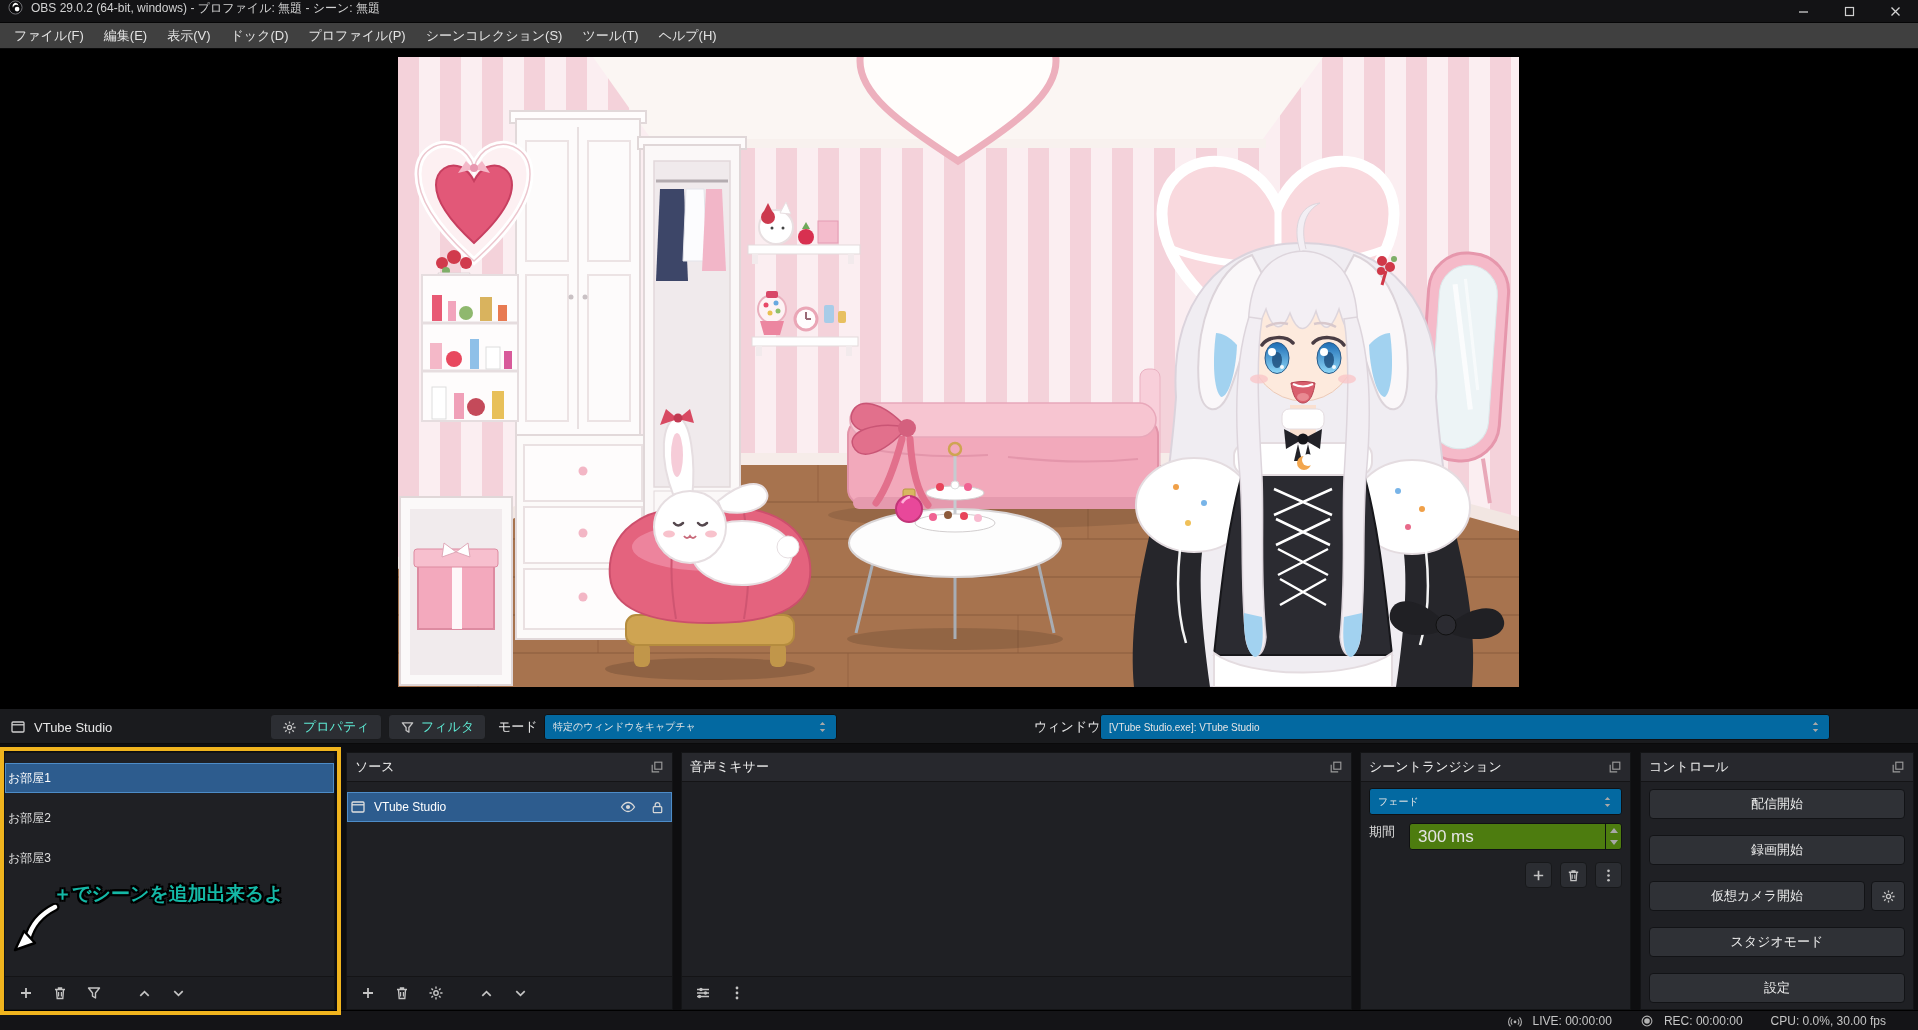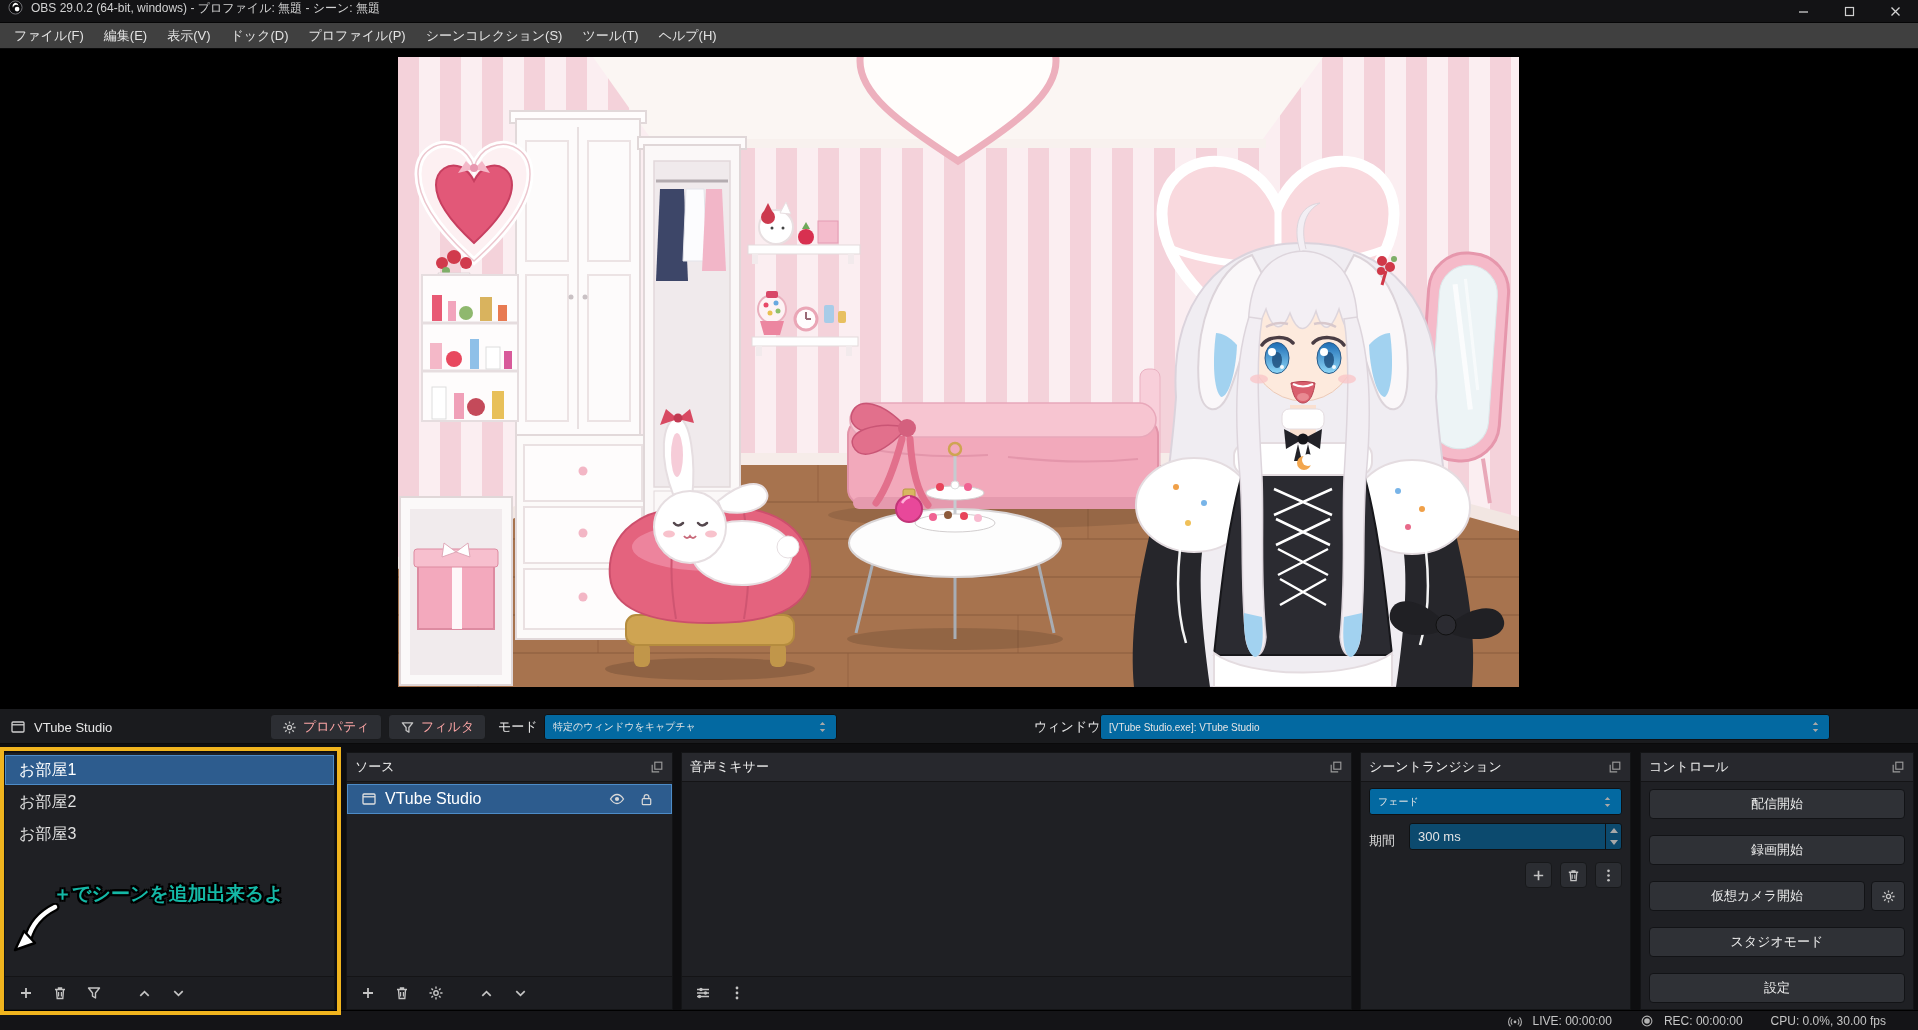--- a/index.html
+++ b/index.html
@@ -23,60 +23,60 @@
   .preview{position:absolute;left:0;top:49px;width:100%;height:659px;background:#000}
   .canvas{position:absolute;left:398px;top:8px;width:1121px;height:630px;background:#f8e8ec}
   .canvas svg{display:block;width:100%;height:100%}
 
   
   .src-toolbar{position:absolute;left:0;top:708px;width:100%;height:36px;background:#1a1b1e;
     border-top:1px solid #000;border-bottom:1px solid #0a0a0b}
   .src-toolbar .abs{position:absolute;top:5px;height:26px;display:flex;align-items:center}
   .st-label{font-size:13px;color:#e6e6e6;white-space:nowrap}
   .tb-button{background:#2c2e33;border:1px solid #191a1c;border-radius:4px;padding:0 11px;
-    display:flex;align-items:center;gap:6px;font-size:13px;color:#fca5a5;white-space:nowrap;height:26px}
+    display:flex;align-items:center;gap:6px;font-size:13px;color:#5eead4;white-space:nowrap;height:26px}
   .combo{background:#0369a1;border:1px solid #101113;border-radius:3px;display:flex;align-items:center;
     padding:0 8px;font-size:10px;color:#e4e4e4;height:27px;white-space:nowrap;overflow:hidden}
   .combo .spin{margin-left:auto;flex:0 0 auto}
 
   
   .docks{position:absolute;left:0;top:744px;width:100%;height:266px;background:#0e0e10}
   .panel{position:absolute;top:8px;height:258px;background:#222327;border:1px solid #131416;
     display:flex;flex-direction:column}
   .panel-header{height:29px;flex:0 0 29px;background:#27282d;border-bottom:1px solid #141416;
     display:flex;align-items:center;padding:0 8px;font-size:13px;color:#ededed}
   .panel-header .popout{margin-left:auto}
   .panel-body{flex:1;position:relative;background:#1f2024;overflow:hidden}
   .panel-footer{height:33px;flex:0 0 33px;background:#1c1d21;border-top:1px solid #141416;
     display:flex;align-items:center;padding:0 6px;gap:4px}
   .tool-btn{width:30px;height:26px;display:flex;align-items:center;justify-content:center;
     background:transparent;border:none;border-radius:4px}
   .tool-spacer{width:12px}
 
-  .list-row{height:30px;margin-top:2px;display:flex;align-items:center;padding:0 14px;
-    font-size:16px;color:#e0e0e0;white-space:nowrap}
+  .list-row{height:30px;margin-top:10px;display:flex;align-items:center;padding:0 3px;
+    font-size:12px;color:#e0e0e0;white-space:nowrap}
   .list-row.selected{background:#2d5c8e;outline:1px solid #4d8cc8;outline-offset:-1px;color:#fff}
   .row-icon{margin-right:8px;flex:0 0 auto}
   .row-right{margin-left:auto;display:flex;align-items:center;gap:14px;padding-right:4px}
 
   
   .annotation-box{position:absolute;left:0;top:747px;width:341px;height:268px;
     border:4px solid #f0b41e;z-index:60;pointer-events:none}
   .annotation-text{position:absolute;left:48px;top:128px;font-size:19px;font-weight:bold;color:#14b8a6;
     white-space:nowrap;z-index:61;
     text-shadow:-2px 0 #000,2px 0 #000,0 -2px #000,0 2px #000,-2px -2px #000,2px 2px #000,-2px 2px #000,2px -2px #000}
   .annotation-arrow{position:absolute;left:6px;top:150px;z-index:61}
 
   
   .tr-body{padding:6px 8px}
-  .tr-row{display:flex;align-items:flex-end;margin-top:8px}
+  .tr-row{display:flex;align-items:flex-start;margin-top:8px}
   .tr-row:first-child{margin-top:0}
   .tr-label{font-size:13px;color:#dadada;width:40px;flex:0 0 40px}
-  .spinbox{flex:1;background:#0c4a6e;border:1px solid #101113;border-radius:3px;height:27px;
-    display:flex;align-items:center;font-size:13px;color:#e4e4e4}
+  .spinbox{flex:1;background:#4d7c0f;border:1px solid #101113;border-radius:3px;height:27px;
+    display:flex;align-items:center;font-size:17px;color:#e4e4e4}
   .spinbox .val{padding-left:8px;flex:1}
   .updown{width:16px;height:25px;border-left:1px solid #101113;display:flex;flex-direction:column}
   .updown span{flex:1;display:flex;align-items:center;justify-content:center}
   .tri-up{width:0;height:0;border-left:4px solid transparent;border-right:4px solid transparent;border-bottom:5px solid #a8a8a8}
   .tri-down{width:0;height:0;border-left:4px solid transparent;border-right:4px solid transparent;border-top:5px solid #a8a8a8}
   .tr-actions{display:flex;justify-content:flex-end;gap:8px;margin-top:12px}
   .sq-btn{width:27px;height:26px;background:#2b2d32;border:1px solid #17181a;border-radius:4px;
     display:flex;align-items:center;justify-content:center}
 
   

